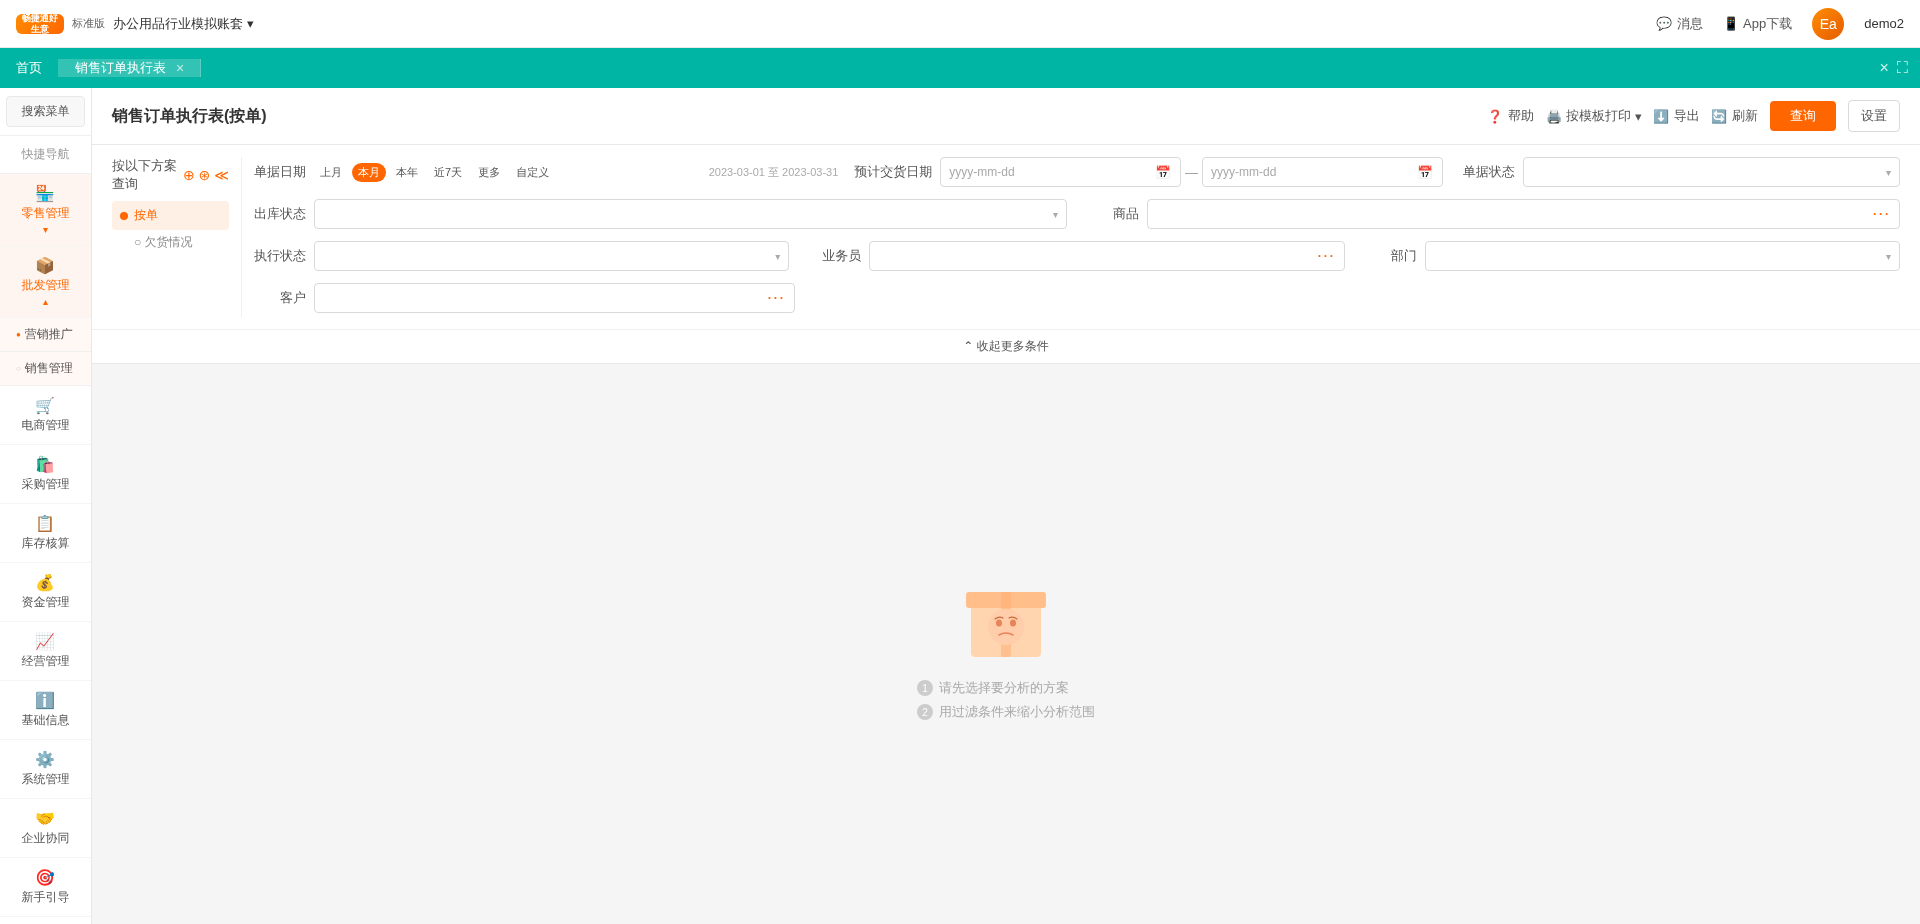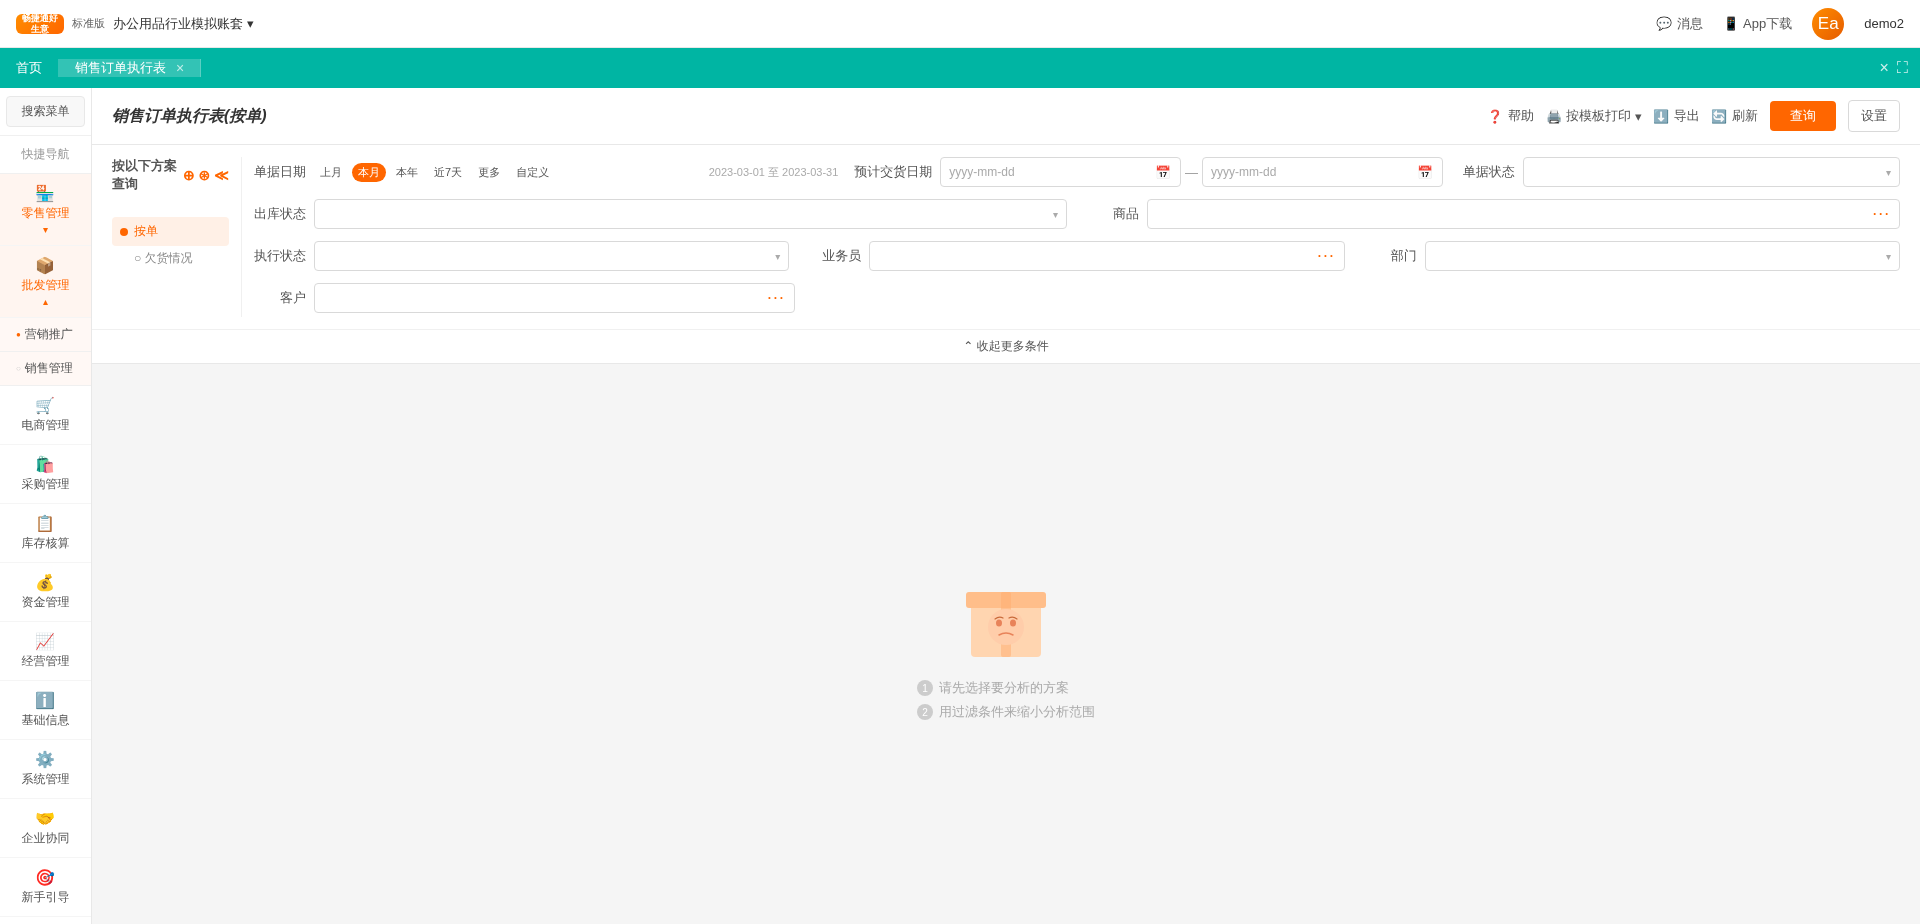--- a/index.html
+++ b/index.html
@@ -109,21 +109,21 @@
     
     .page-header {
       background: #fff;
       padding: 12px 20px;
       border-bottom: 1px solid #e8e8e8;
       display: flex;
       align-items: center;
       justify-content: space-between;
       flex-shrink: 0;
     }
-    .page-title { font-size: 16px; font-weight: 600; color: #333; font-style: italic; }
+    .page-title { font-size: 16px; font-weight: 600; color: #333; }
     .page-header-actions { display: flex; align-items: center; gap: 12px; }
     .page-action-btn {
       display: flex; align-items: center; gap: 4px; cursor: pointer;
       font-size: 13px; color: #555;
     }
     .btn-primary {
       background: #ff6600; color: white; border: none; border-radius: 4px;
       padding: 6px 20px; font-size: 13px; cursor: pointer; font-family: inherit;
     }
     .btn-secondary {
@@ -143,21 +143,21 @@
       gap: 8px;
     }
     .filter-sidebar {
       width: 130px;
       border-right: 1px solid #f0f0f0;
       padding-right: 12px;
       flex-shrink: 0;
     }
     .filter-sidebar-header {
       display: flex; align-items: center; justify-content: space-between;
-      margin-bottom: 24px; font-size: 13px; color: #555; font-weight: bold;
+      margin-bottom: 8px; font-size: 13px; color: #555;
     }
     .filter-sidebar-title { font-size: 13px; color: #555; }
     .filter-sidebar-icons { display: flex; gap: 4px; }
     .filter-sidebar-icon { cursor: pointer; color: #ff6600; font-size: 14px; }
     .filter-plan-item {
       display: flex; align-items: center; gap: 6px; padding: 6px 8px;
       cursor: pointer; border-radius: 4px; font-size: 12px; color: #555;
     }
     .filter-plan-item.active { background: #fff0e6; color: #ff6600; }
     .filter-plan-dot { width: 8px; height: 8px; border-radius: 50%; background: #ff6600; }
@@ -245,21 +245,21 @@
   <div class="top-nav-right">
     <div class="nav-action">
       <span>💬</span>
       <span>消息</span>
     </div>
     <div class="nav-action">
       <span>📱</span>
       <span>App下载</span>
     </div>
     <div class="user-avatar">
-      <span style="font-size:17px;">Ea</span>
+      <span style="font-size:14px;">Ea</span>
     </div>
     <span style="font-size:13px; color:#333; cursor:pointer;">demo2</span>
   </div>
 </div>
 
 <div class="tab-bar">
   <div class="tab-item home">
     <span>首页</span>
   </div>
   <div class="tab-item active">

